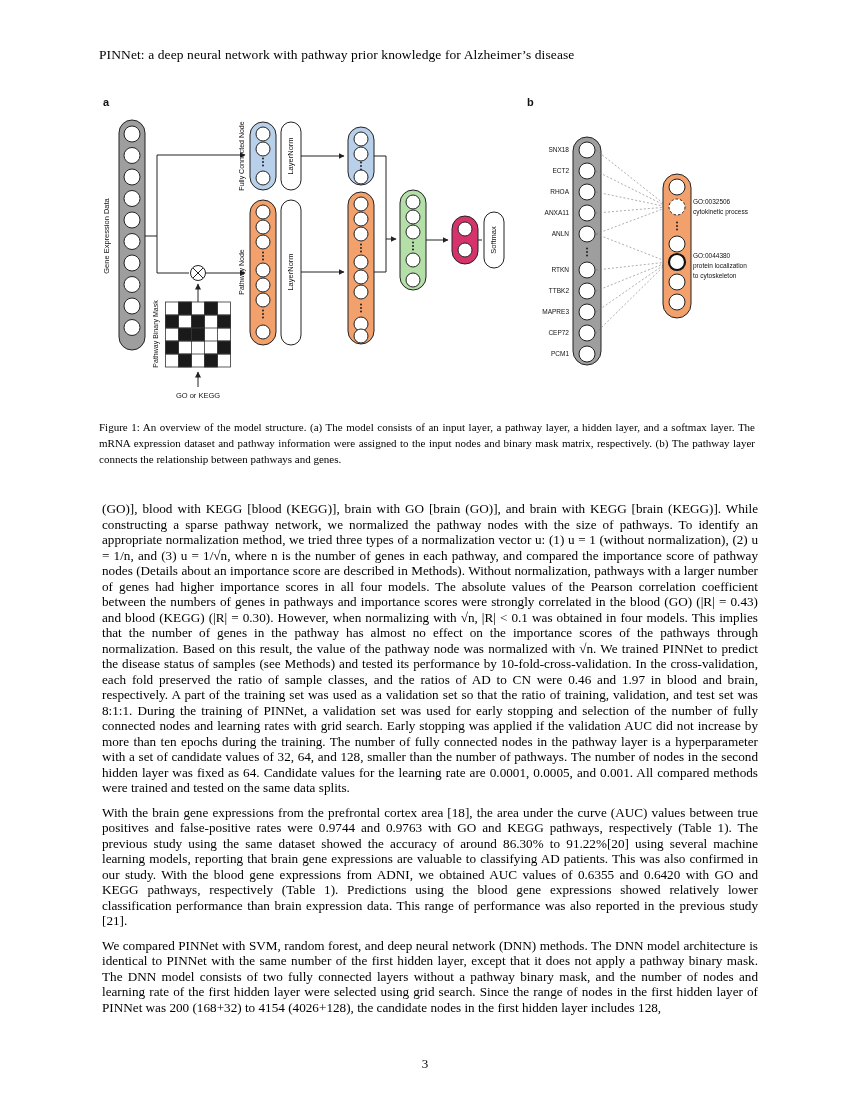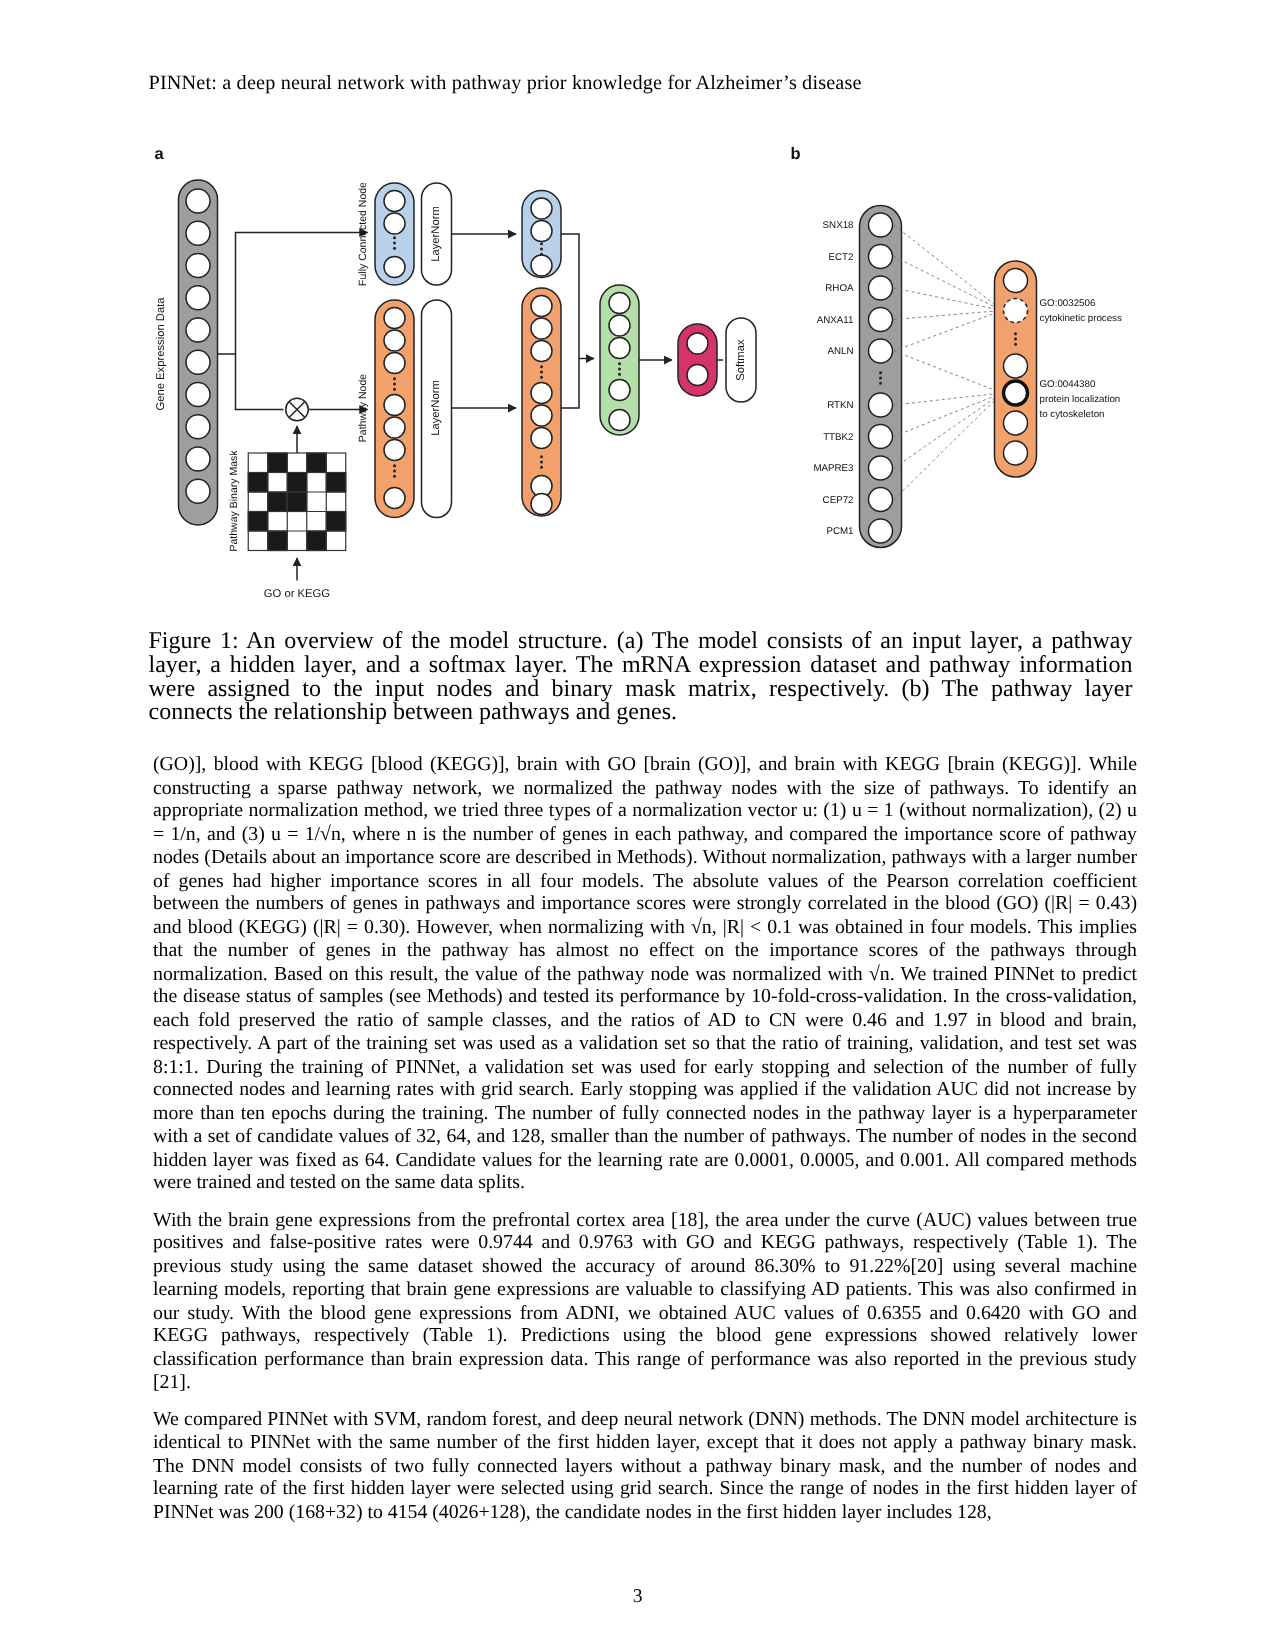--- a/index.html
+++ b/index.html
@@ -1,20 +1,20 @@
 <!DOCTYPE html>
 <html><head>
 <meta charset="utf-8">
 <style>
   html,body{margin:0;padding:0;background:#ffffff;}
   .page{position:relative;width:850px;height:1100px;background:#ffffff;
         font-family:"Liberation Serif",serif;color:#000;overflow:hidden;}
   .header{position:absolute;left:99px;top:47px;font-size:13.5px;letter-spacing:0.1px;}
   .figure-wrap{position:absolute;left:95px;top:92px;width:680px;height:330px;}
-  .caption{position:absolute;left:99px;top:420px;width:656px;font-size:16px;line-height:15.8px;text-align:justify;}
+  .caption{position:absolute;left:99px;top:420px;width:656px;font-size:11px;line-height:15.8px;text-align:justify;}
   .content{position:absolute;left:102px;top:501px;width:656px;font-size:13.2px;line-height:15.5px;text-align:justify;}
   .content p{margin:0 0 9px 0;}
   .pagenum{position:absolute;left:0;top:1056px;width:850px;text-align:center;font-size:13px;}
   svg text{font-family:"Liberation Sans",sans-serif;fill:#111;}
   .capsule{stroke:#222;stroke-width:1;}
   .node{fill:#fff;stroke:#222;stroke-width:1;}
   .wire{stroke:#222;stroke-width:1;fill:none;}
   .dashline{stroke:#777;stroke-width:0.6;fill:none;stroke-dasharray:2,2;}
   .flabel{font-size:7px;}
   .flabel2{font-size:7.5px;}

